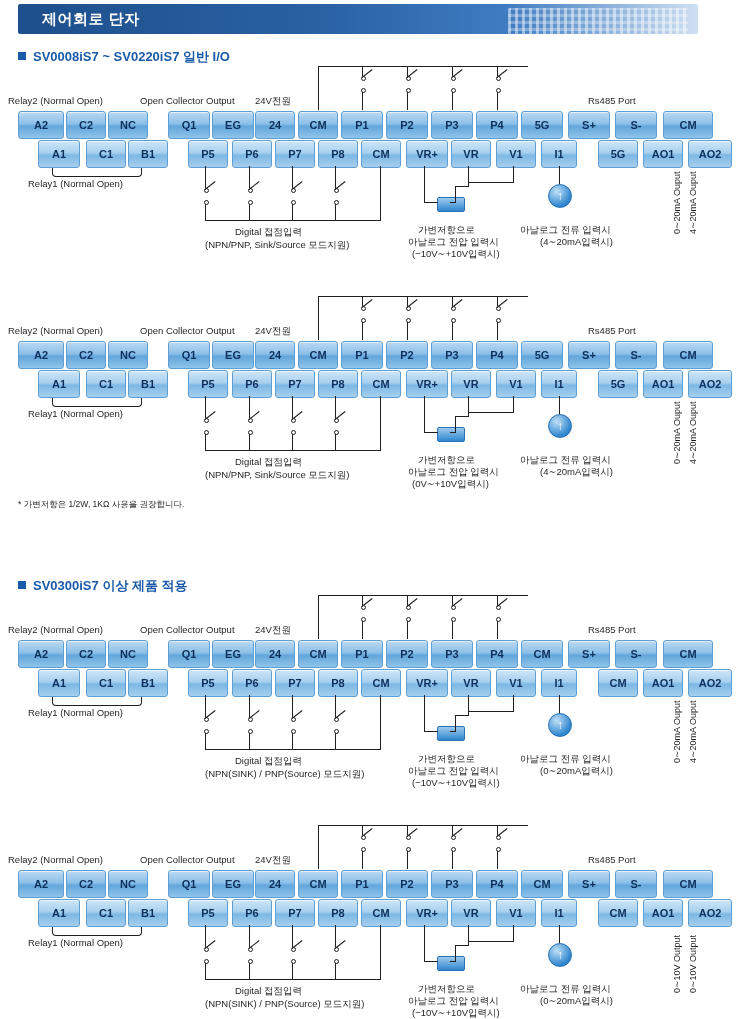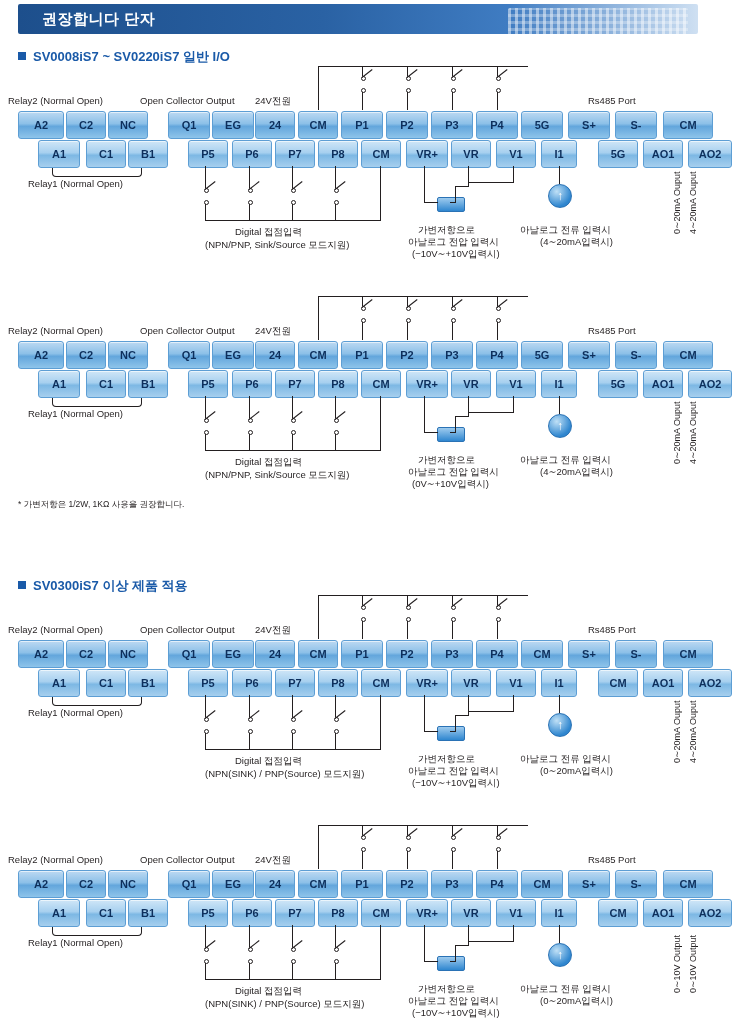--- a/index.html
+++ b/index.html
@@ -90,21 +90,21 @@
   .brace{position:absolute;width:88px;height:8px;border-left:1px solid #231f20;border-right:1px solid #231f20;border-bottom:1px solid #231f20;border-radius:0 0 4px 4px;}
   .note{position:absolute;font-size:8.5px;color:#231f20;}
 </style>
 </head>
 <body>
 
 <div class="header">
   <div class="header-bar">
     <div class="header-dots"></div>
   </div>
-  <div class="header-title">권장합니다 단자</div>
+  <div class="header-title">제어회로 단자</div>
 </div>
 
 <div class="sec-title" style="left:18px;top:48px;">
   <span class="sq"></span><span>SV0008iS7 ~ SV0220iS7 일반 I/O</span>
 </div>
 <div class="sec-title" style="left:18px;top:577px;">
   <span class="sq"></span><span>SV0300iS7 이상 제품 적용</span>
 </div>
 
 <div class="note" style="left:18px;top:499px;">* 가변저항은 1/2W, 1KΩ 사용을 권장합니다.</div>

